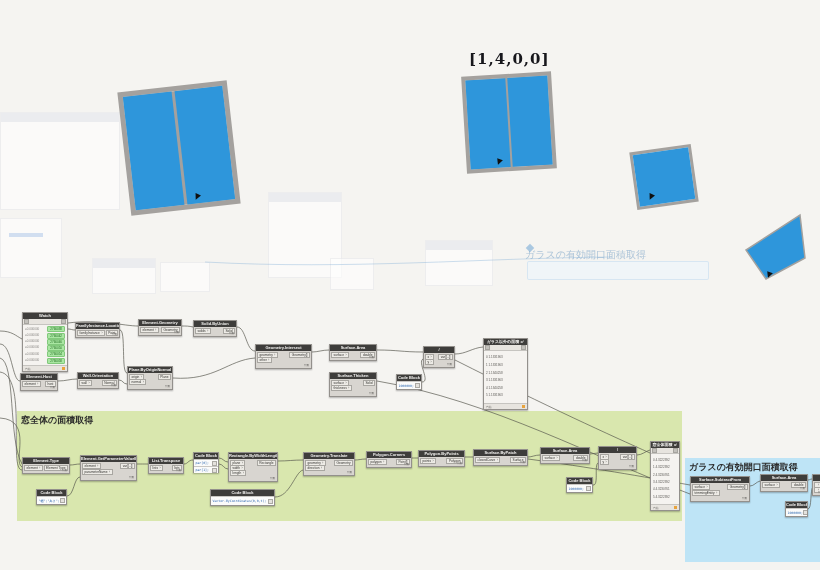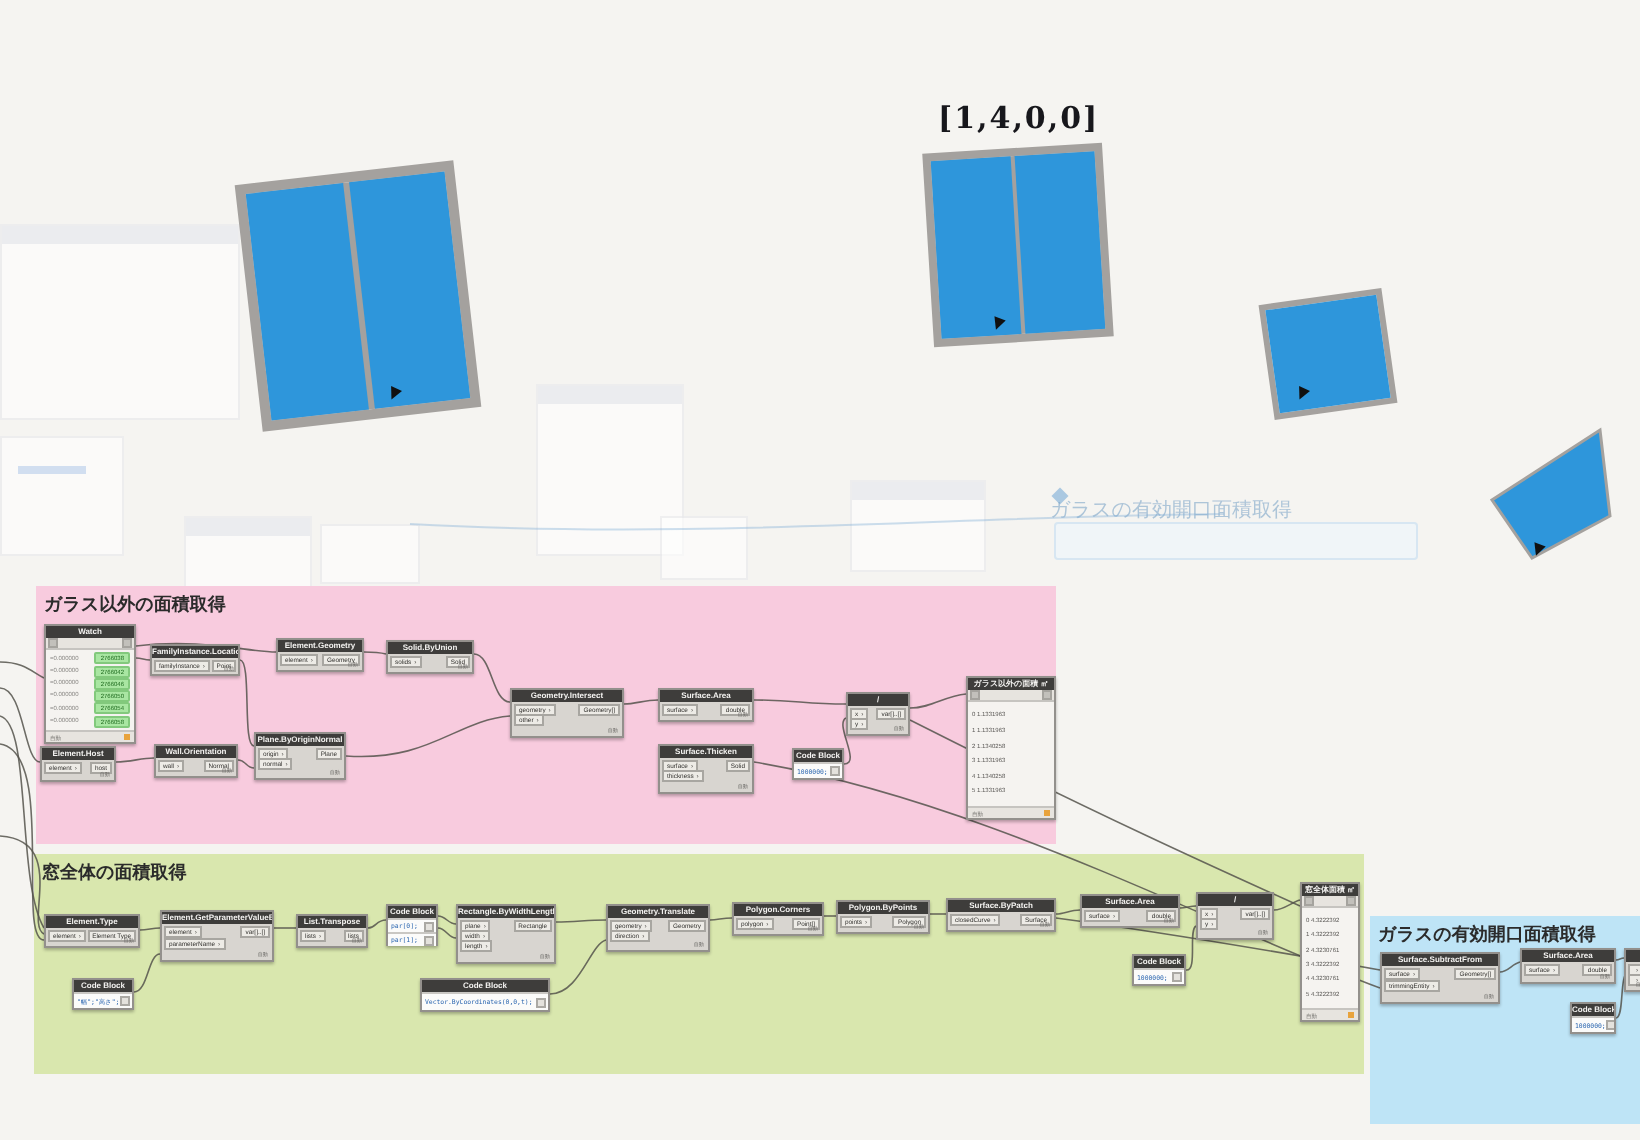--- a/index.html
+++ b/index.html
@@ -21,21 +21,21 @@
   .win .pane{flex:1;background:var(--glass);}
   #winA{left:124px;top:86px;width:110px;height:124px;border:5px solid var(--frame);transform:rotate(-6.5deg);}
   #winB{left:464px;top:74px;width:90px;height:97px;border:4px solid var(--frame);transform:rotate(-3.5deg);}
   #winB .inner{gap:2px;}
   #winC{left:633px;top:148px;width:62px;height:58px;border:3px solid var(--frame);transform:rotate(-8deg);}
   #label-1400{position:absolute;left:469px;top:50px;font-family:"DejaVu Serif",serif;font-weight:bold;font-size:15px;color:#17171C;letter-spacing:1px;}
   .cursor-mark{position:absolute;width:0;height:0;border-left:3px solid transparent;border-right:3px solid transparent;border-top:6px solid #101010;}
   
   .group{position:absolute;}
   #group-pink{left:18px;top:293px;width:510px;height:129px;background:var(--pink);}
-  #group-green{left:17px;top:427px;width:665px;height:110px;background:var(--green);}
+  #group-green{left:17px;top:411px;width:665px;height:110px;background:var(--green);}
   #group-blue{left:685px;top:458px;width:135px;height:104px;background:var(--blue);}
   .group-title{font-size:9px;font-weight:bold;color:#2B2B2B;padding:3px 0 0 4px;white-space:nowrap;}
   
   #wires{position:absolute;left:0;top:0;}
   .wire{fill:none;stroke:var(--wire);stroke-width:.8;opacity:.85;}
   .wire-ghost{fill:none;stroke:rgba(130,175,215,.40);stroke-width:1;}
   
   #nodes{position:absolute;left:0;top:0;width:820px;height:570px;}
   .node{position:absolute;background:#D8D5D0;border:1px solid #93908C;box-shadow:0 1px 1.5px rgba(0,0,0,.28);display:flex;flex-direction:column;box-sizing:border-box;}
   .n-head{flex:0 0 6px;background:#3E3D3B;color:#F4F3F1;font-size:4px;font-weight:bold;text-align:center;line-height:6px;white-space:nowrap;overflow:hidden;}
@@ -107,23 +107,20 @@
   </div>
   <svg width="70" height="72" style="position:absolute;left:742px;top:212px;">
     <polygon points="58,3 63,46 24,67 4,38" fill="#2E96DB" stroke="#A4A19E" stroke-width="1.5"></polygon>
   </svg>
 
   <div class="cursor-mark" style="left:194px;top:194px;transform:rotate(25deg);"></div>
   <div class="cursor-mark" style="left:496px;top:159px;transform:rotate(20deg);"></div>
   <div class="cursor-mark" style="left:648px;top:194px;transform:rotate(25deg);"></div>
   <div class="cursor-mark" style="left:766px;top:272px;transform:rotate(20deg);"></div>
 
-  <div id="group-pink" class="group">
-    <div class="group-title">ガラス以外の面積取得</div>
-  </div>
   <div id="group-green" class="group">
     <div class="group-title">窓全体の面積取得</div>
   </div>
   <div id="group-blue" class="group">
     <div class="group-title">ガラスの有効開口面積取得</div>
   </div>
 
   <svg id="wires" width="820" height="570">
     <path class="wire-ghost" d="M205,262 C350,270 480,258 612,257"></path>
     <path class="wire" d="M0,331 C12,331 16,336 22,339"></path>

